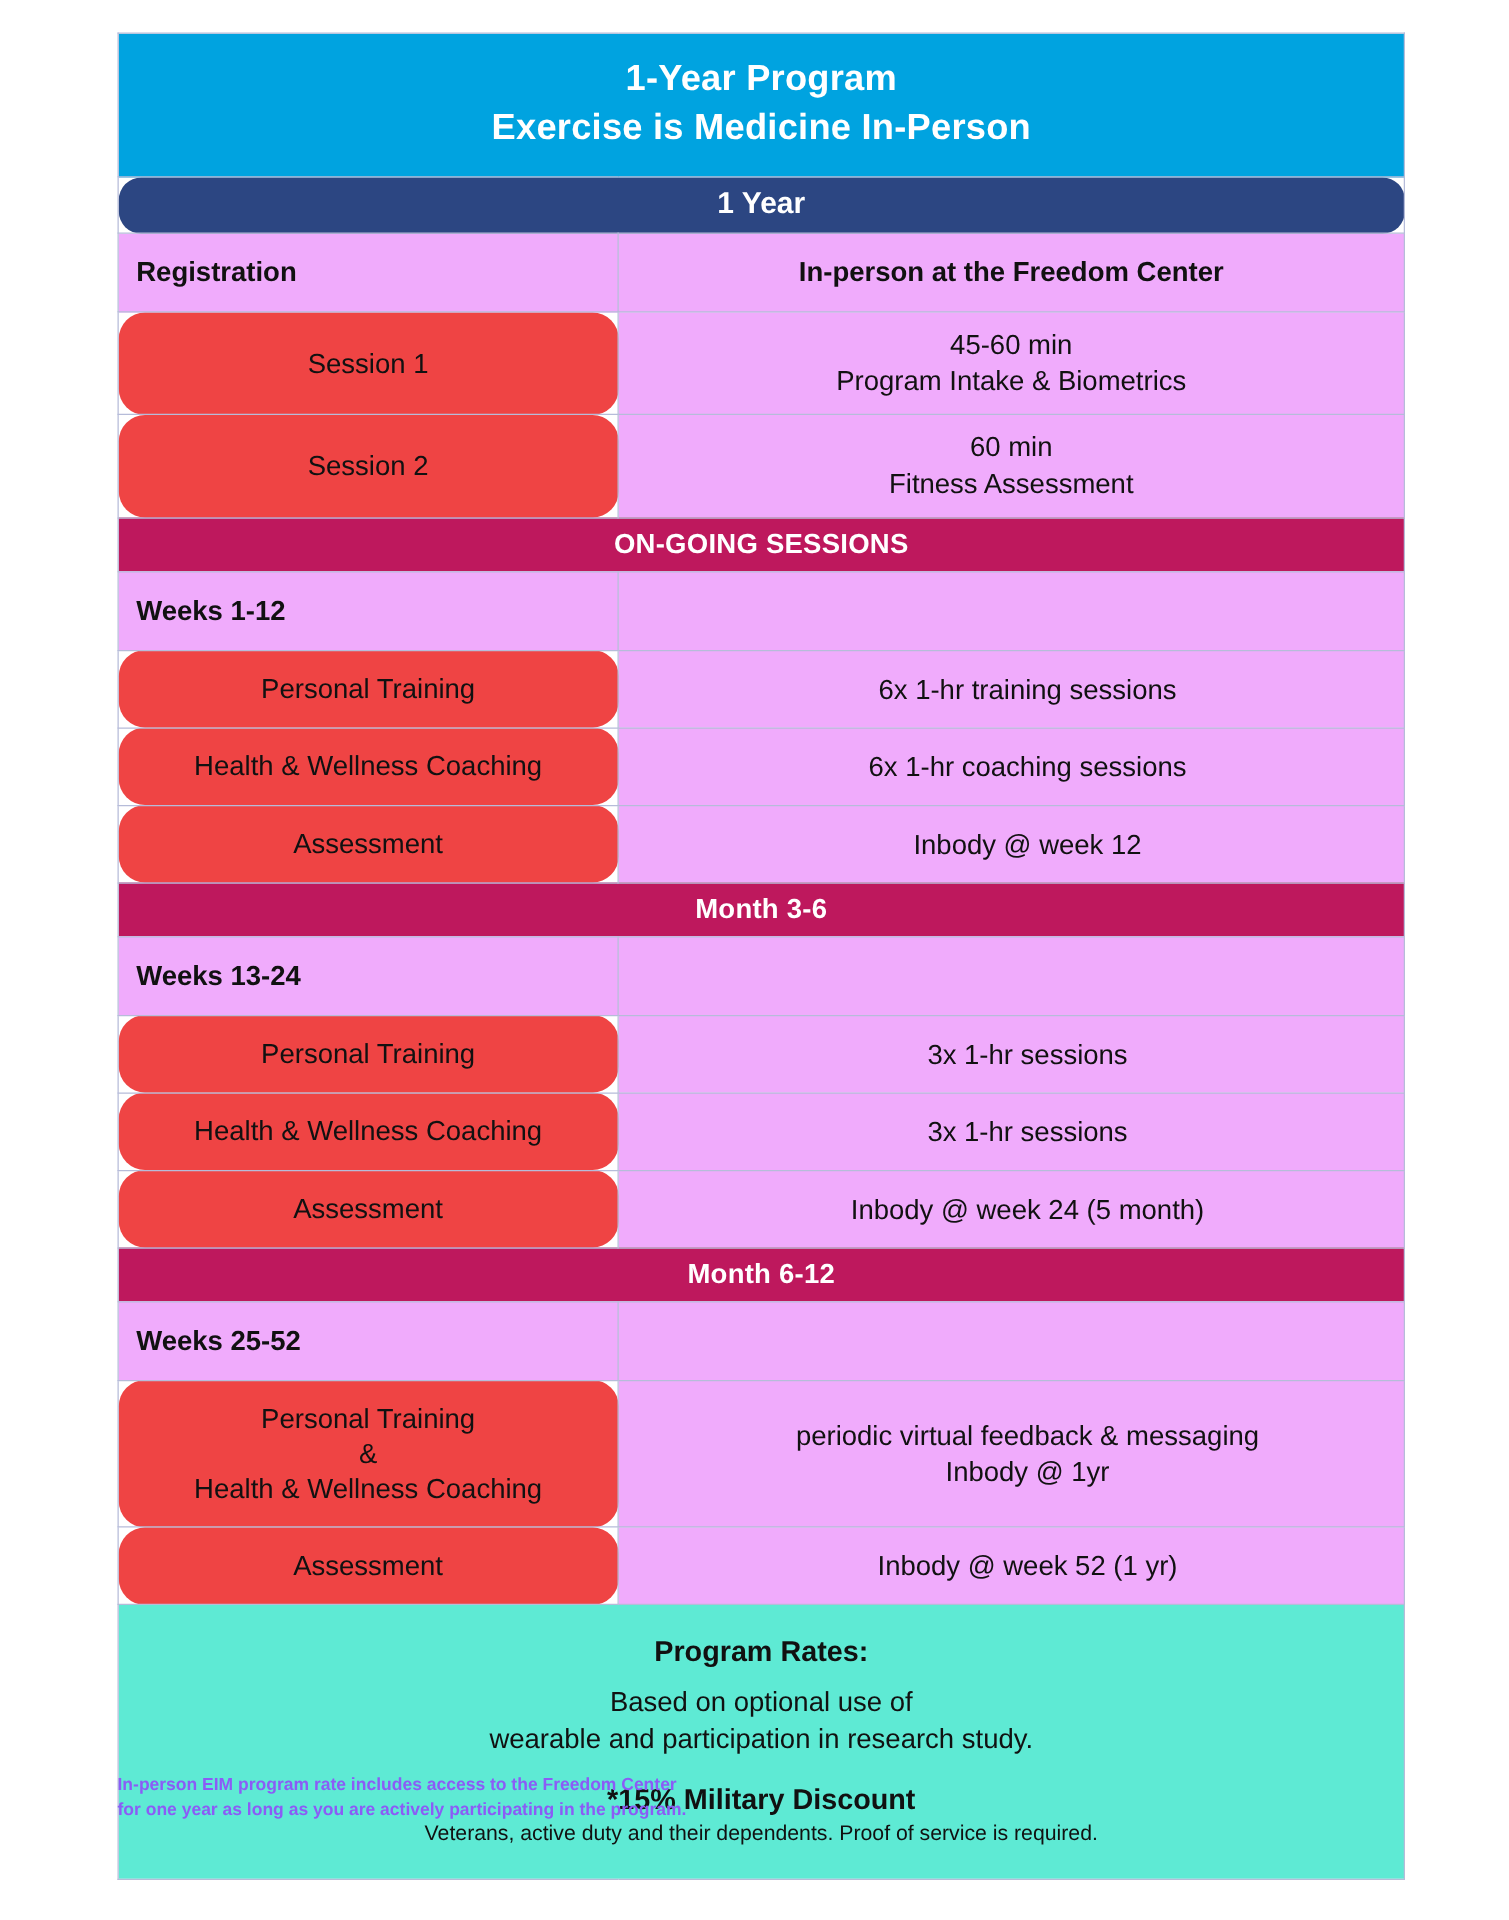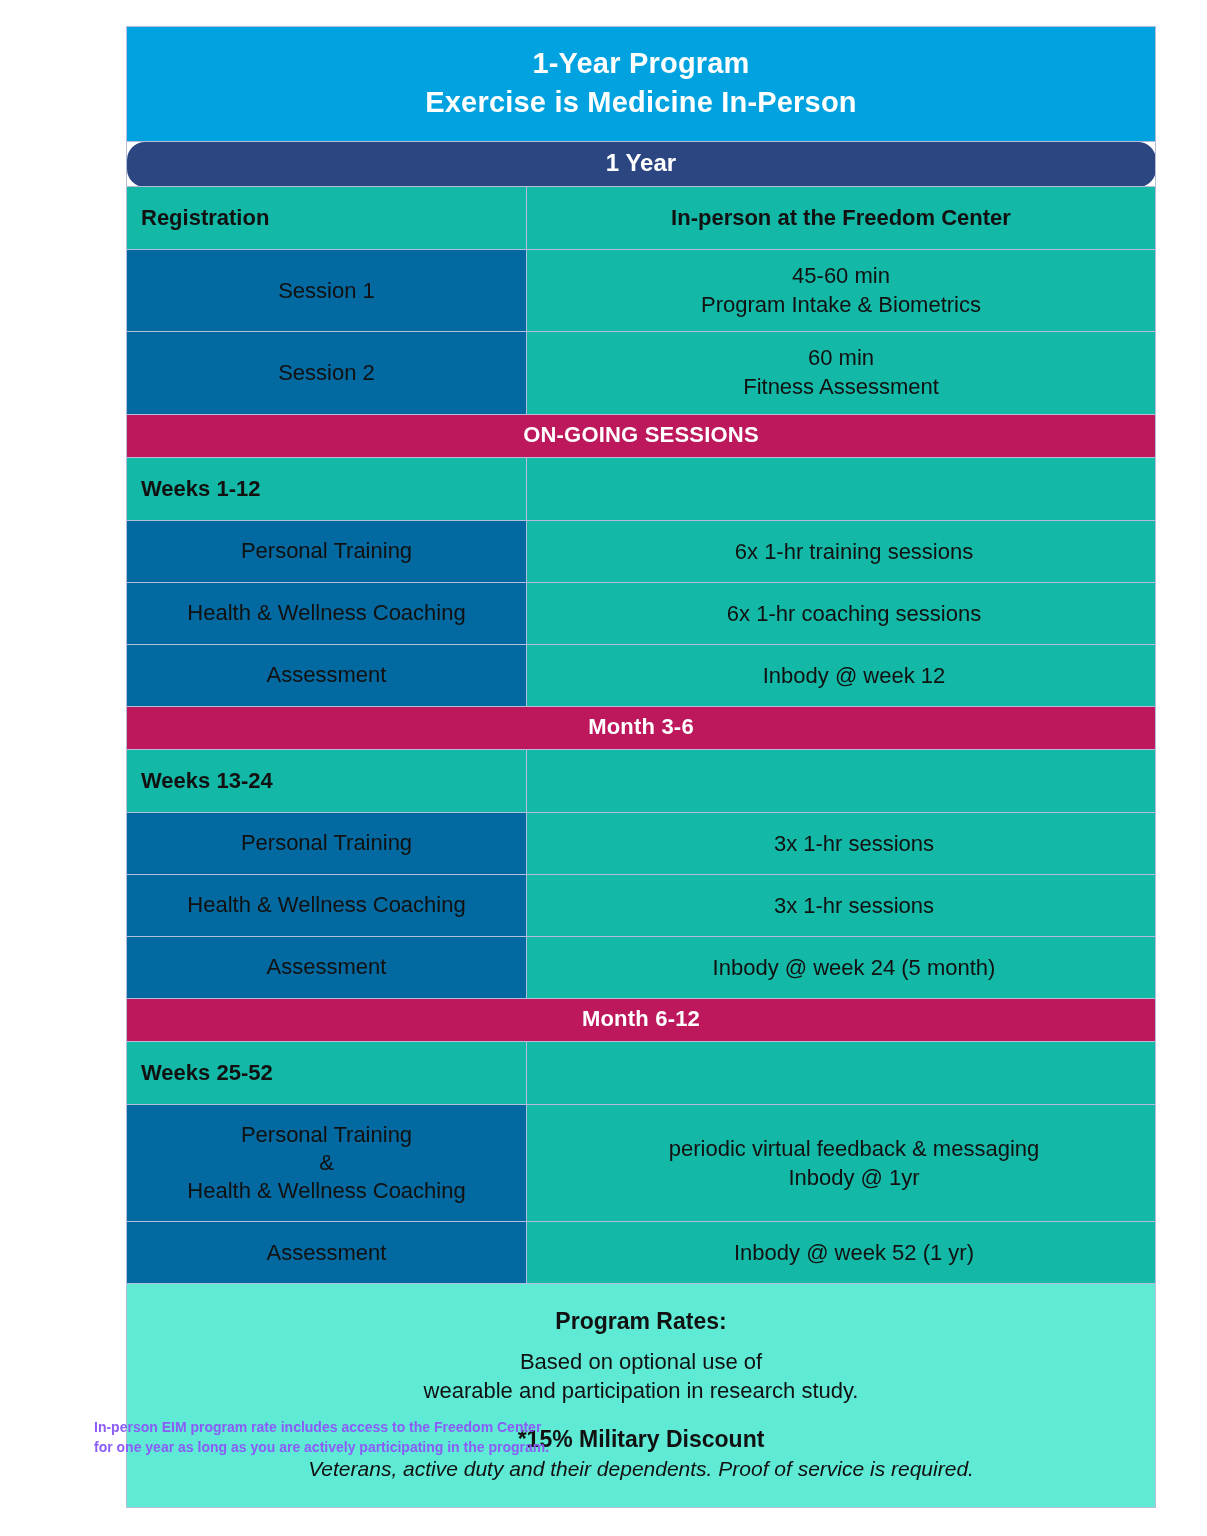--- a/index.html
+++ b/index.html
@@ -20,21 +20,20 @@
     width: 1207px;
     height: 1536px;
     box-sizing: border-box;
   }
 
   .table-wrap {
     position: absolute;
     left: 94px;
     top: 26px;
     width: 1029px;
-    margin-left: 32px;
   }
 
   table.program {
     width: 100%;
     border-collapse: collapse;
     table-layout: fixed;
   }
 
   table.program td {
     border: 1px solid #b6bcd9;
@@ -70,22 +69,22 @@
     background: #be185d;
     color: #ffffff;
     text-align: center;
     font-weight: bold;
     font-size: 22px;
     padding: 7px 10px 9px 10px !important;
     letter-spacing: 0.2px;
   }
 
   
-  .cell-lb { background: #14b8a6; }
-  .cell-wh { background: #0369a1; }
+  .cell-lb { background: #f0abfc; }
+  .cell-wh { background: #ef4444; border-radius: 21px; }
 
   .c-left-head {
     text-align: left;
     font-weight: bold;
     font-size: 22px;
     padding: 18px 0 18px 14px !important;
   }
   .c-left-center {
     text-align: center;
     font-size: 22px;
@@ -129,22 +128,21 @@
     font-size: 22px;
     line-height: 1.33;
     margin: 0 0 20px 0;
   }
   .rates-discount {
     font-weight: bold;
     font-size: 23px;
     margin: 0 0 4px 0;
   }
   .rates-note {
-    font-style: italic;
-    font-size: 21px;
+    font-size: 17px;
     margin: 0;
   }
 
   
   .footer-note {
     position: absolute;
     left: 94px;
     top: 1418px;
     width: 1029px;
     font-weight: bold;

